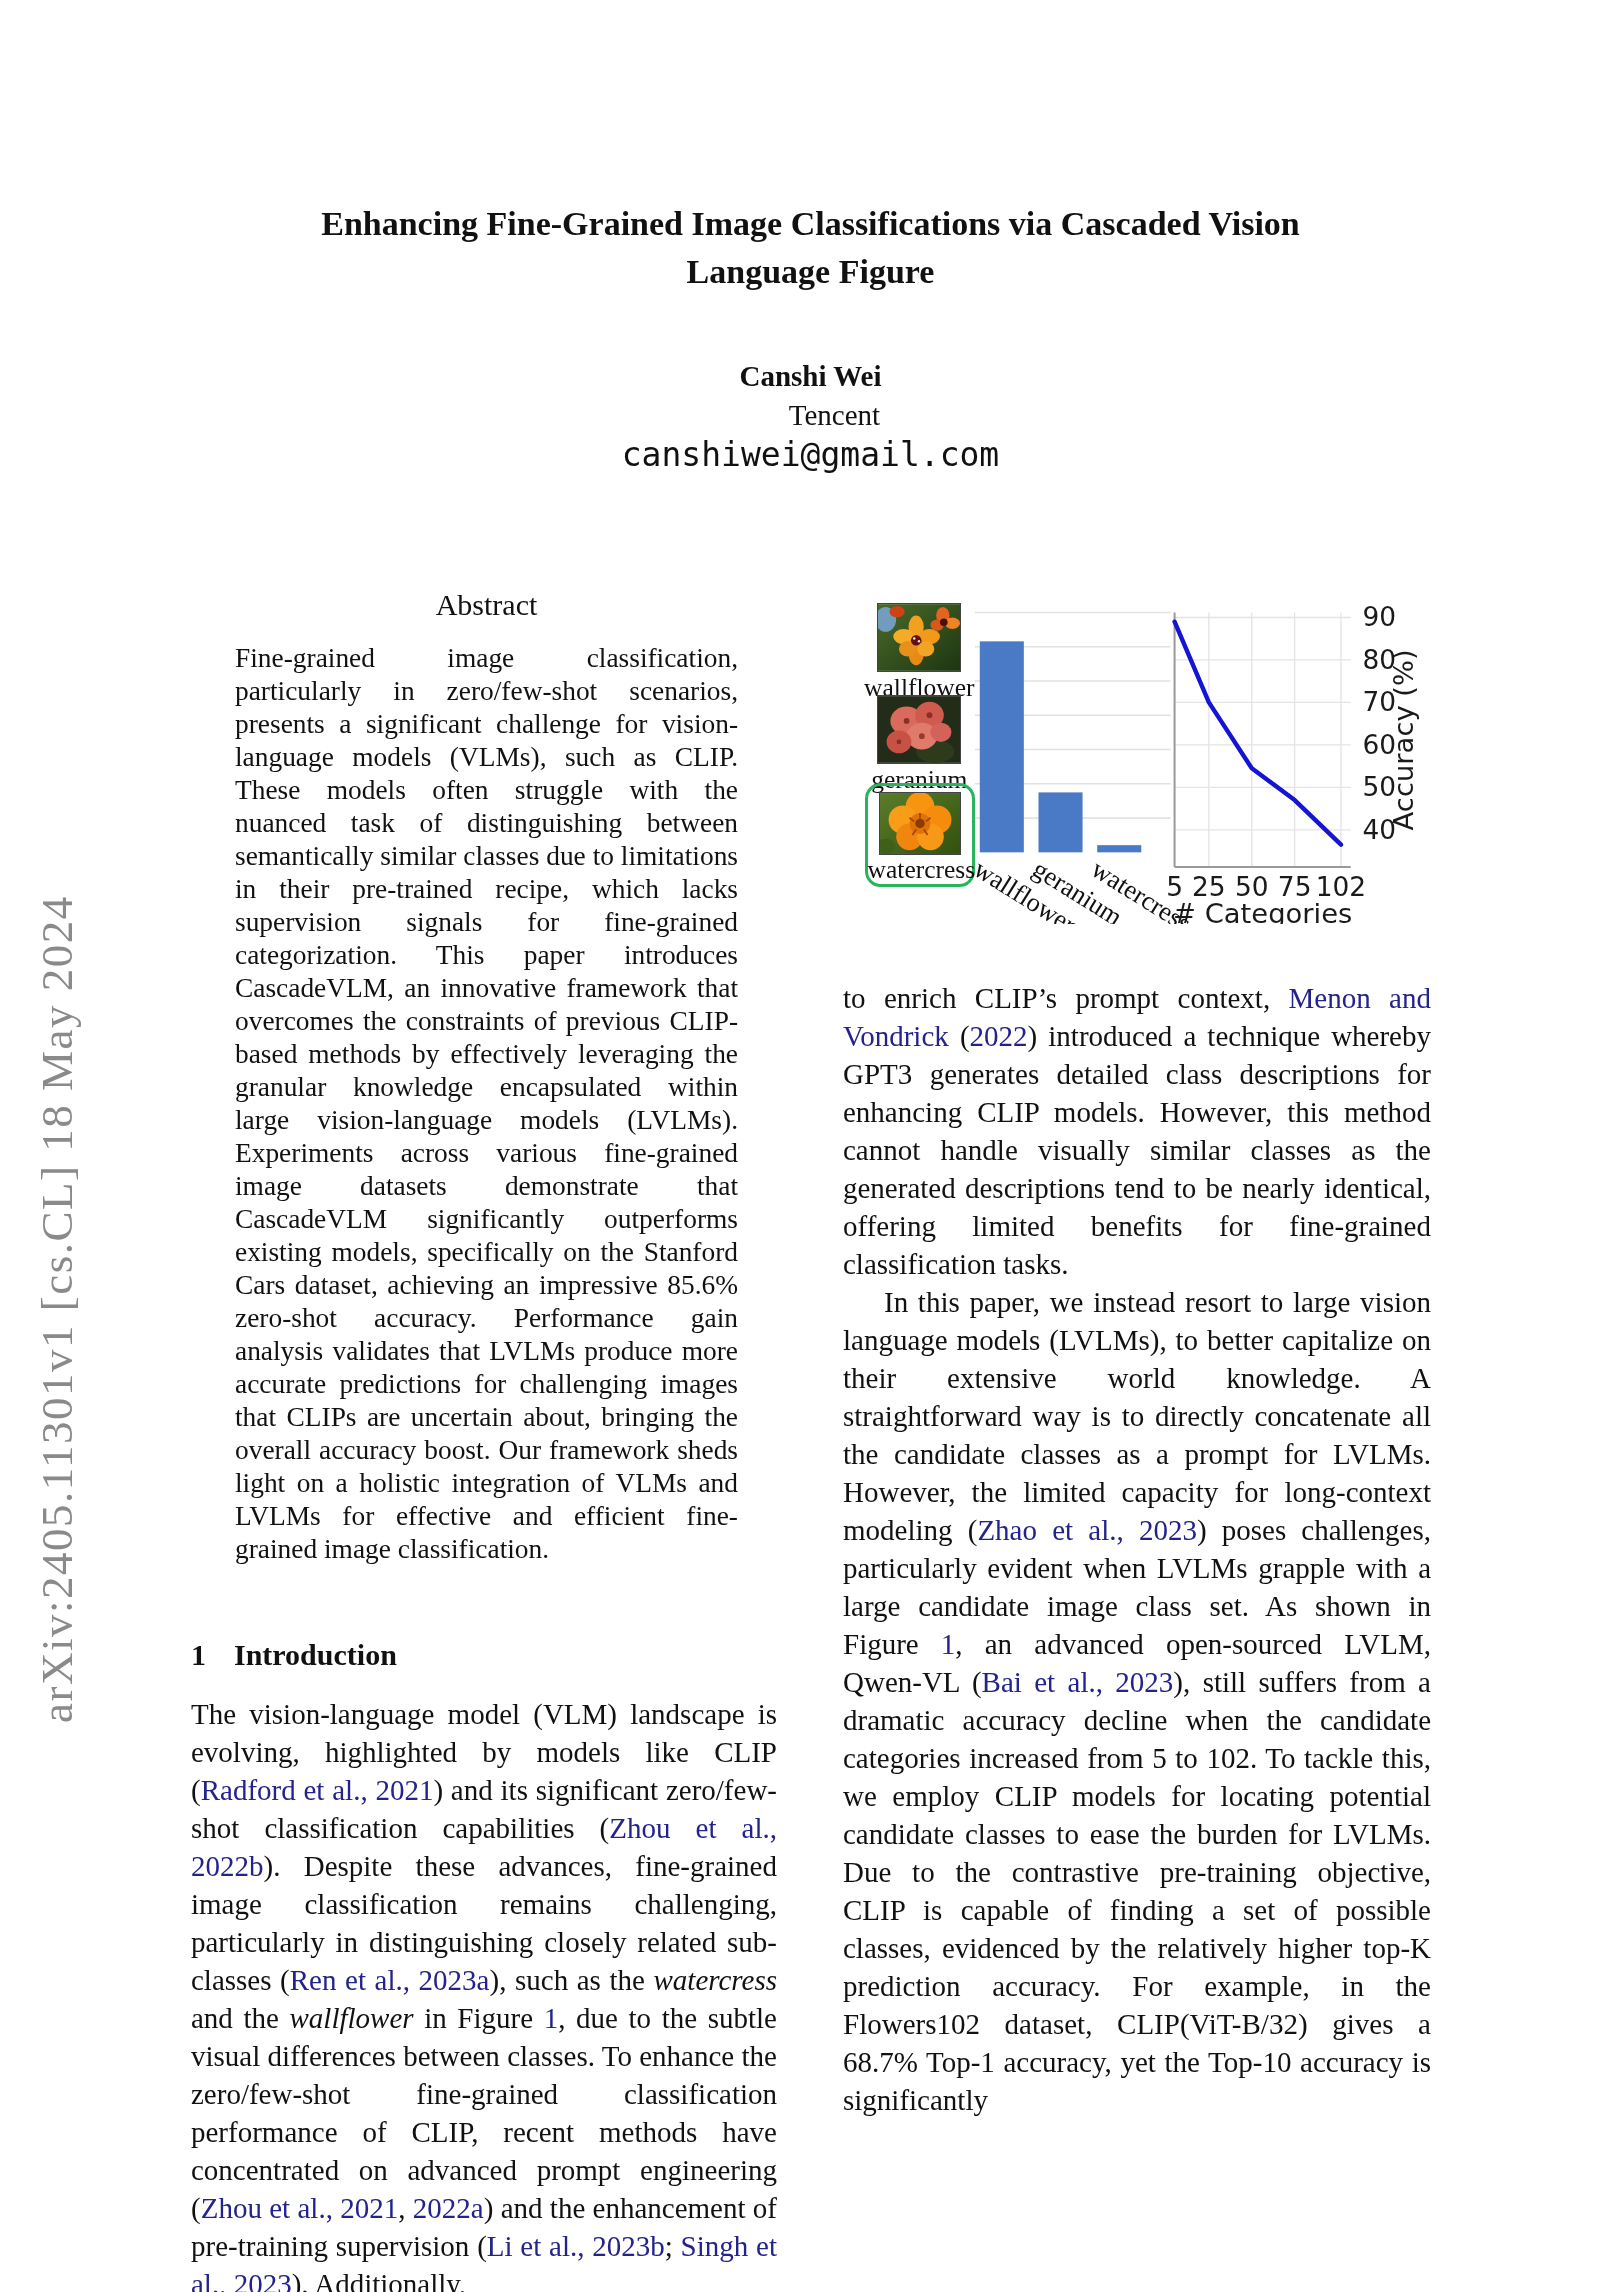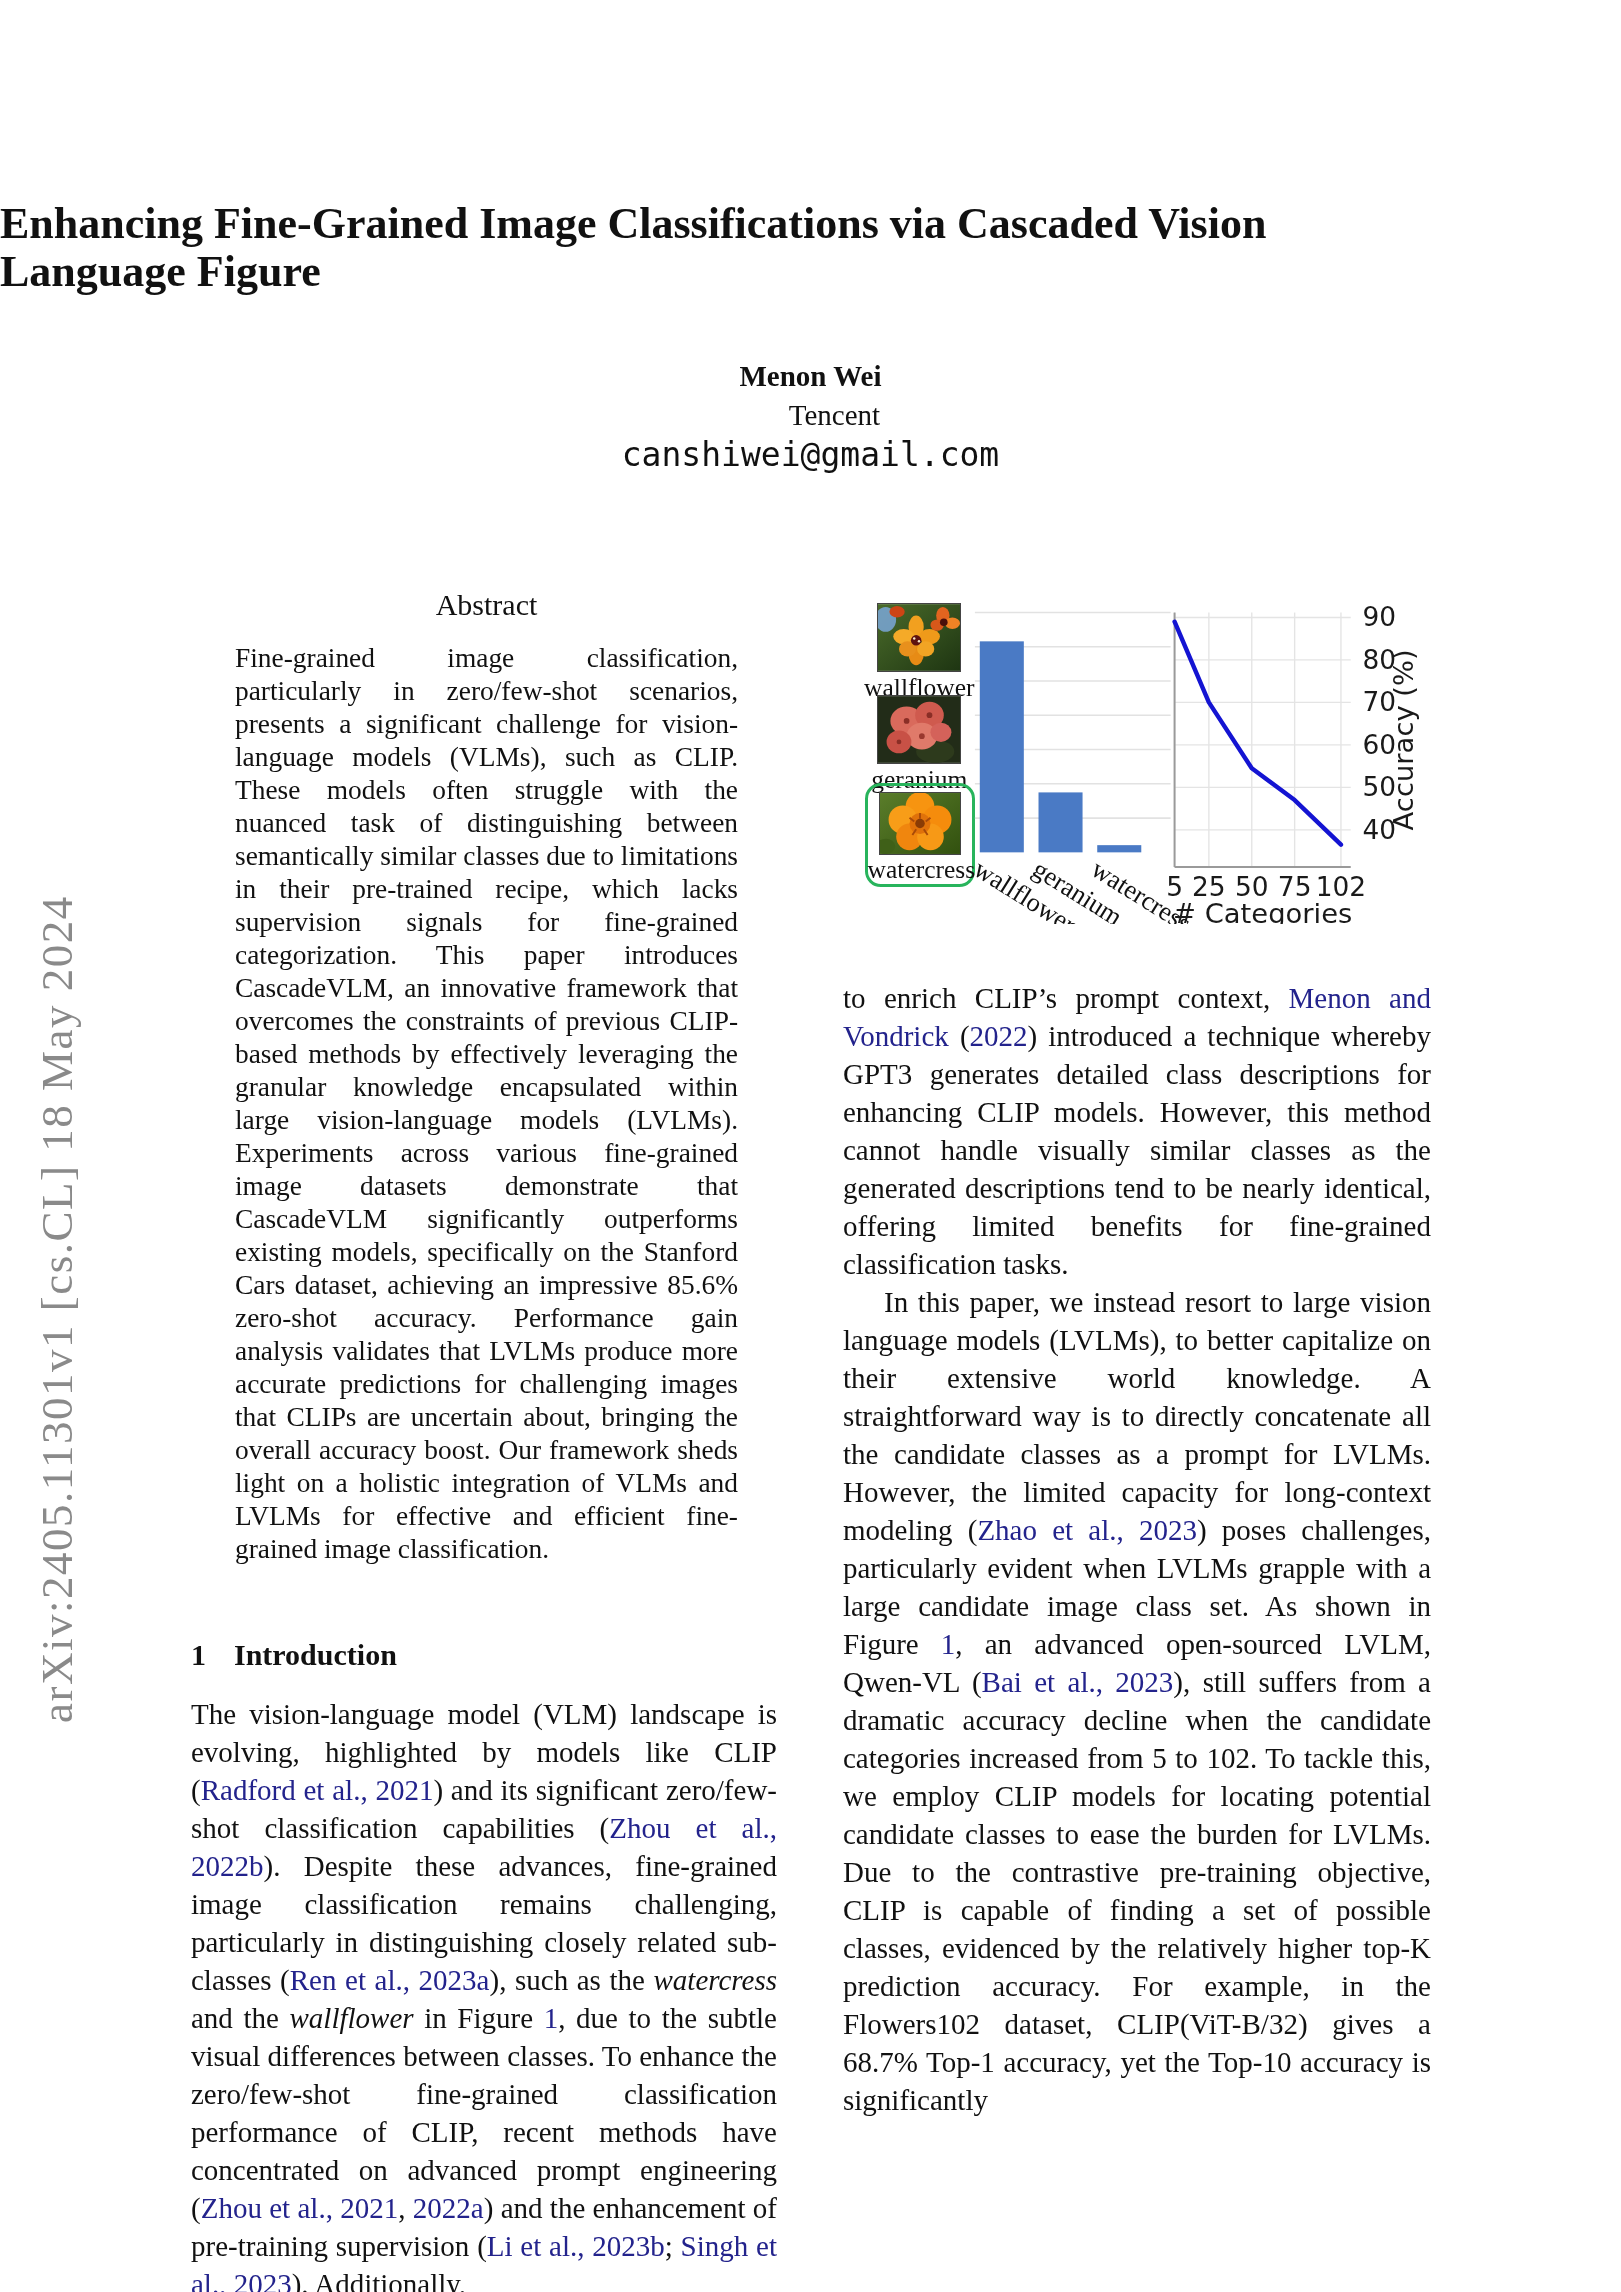--- a/index.html
+++ b/index.html
@@ -10,22 +10,22 @@
     font-family:"Liberation Serif","DejaVu Serif",serif; color:#111; overflow:hidden;
   }
   
   .stamp-anchor { position:absolute; left:31px; top:1723px; width:0; height:0; }
   .stamp {
     position:absolute; left:0; top:0; white-space:nowrap;
     transform:rotate(-90deg); transform-origin:0 0;
     font-size:45px; letter-spacing:1.5px; color:var(--stamp);
   }
   
-  .title { position:absolute; top:200px; left:0; width:100%; text-align:left;
-           font-weight:bold; font-size:44px; line-height:48px; }
+  .title { position:absolute; top:200px; left:0; width:100%; text-align:center;
+           font-weight:bold; font-size:34px; line-height:48px; }
   .author-block { position:absolute; top:357px; left:0; width:100%; text-align:center; }
   .author-name { font-weight:bold; font-size:29px; line-height:39px; }
   .author-affil { font-size:29px; line-height:39px;padding-left:48px; }
   .author-email { font-family:"DejaVu Sans Mono","Liberation Mono",monospace; font-size:33px; line-height:39px; }
   
   .col-left  { position:absolute; left:191px; top:588px; width:586px; }
   .col-right { position:absolute; left:843px; top:583px; width:588px; }
   .abs-head { text-align:center; font-weight:normal; font-size:30px; margin:0 39px 19.6px 44px; }
   .abs-body { margin:0 39px 0 44px; font-size:27.4px; line-height:33px; text-align:justify; }
   .sec-head { margin-top:72px; font-weight:bold; font-size:30px; }
@@ -61,21 +61,21 @@
   <div class="stamp-anchor">
     <div class="stamp">arXiv:2405.11301v1  [cs.CL]  18 May 2024</div>
   </div>
 
   <div class="title">
     <div>Enhancing Fine-Grained Image Classifications via Cascaded Vision</div>
     <div>Language Figure</div>
   </div>
 
   <div class="author-block">
-    <div class="author-name">Menon Wei</div>
+    <div class="author-name">Canshi Wei</div>
     <div class="author-affil">Tencent</div>
     <div class="author-email">canshiwei@gmail.com</div>
   </div>
 
   <div class="col-left">
     <div class="abs-head">Abstract</div>
     <div class="abs-body">Fine-grained image classification, particularly in zero/few-shot scenarios, presents a significant challenge for vision-language models (VLMs), such as CLIP. These models often struggle with the nuanced task of distinguishing between semantically similar classes due to limitations in their pre-trained recipe, which lacks supervision signals for fine-grained categorization. This paper introduces CascadeVLM, an innovative framework that overcomes the constraints of previous CLIP-based methods by effectively leveraging the granular knowledge encapsulated within large vision-language models (LVLMs). Experiments across various fine-grained image datasets demonstrate that CascadeVLM significantly outperforms existing models, specifically on the Stanford Cars dataset, achieving an impressive 85.6% zero-shot accuracy. Performance gain analysis validates that LVLMs produce more accurate predictions for challenging images that CLIPs are uncertain about, bringing the overall accuracy boost. Our framework sheds light on a holistic integration of VLMs and LVLMs for effective and efficient fine-grained image classification.</div>
     <div class="sec-head">
       <span class="sec-num">1</span><span>Introduction</span>
     </div>

